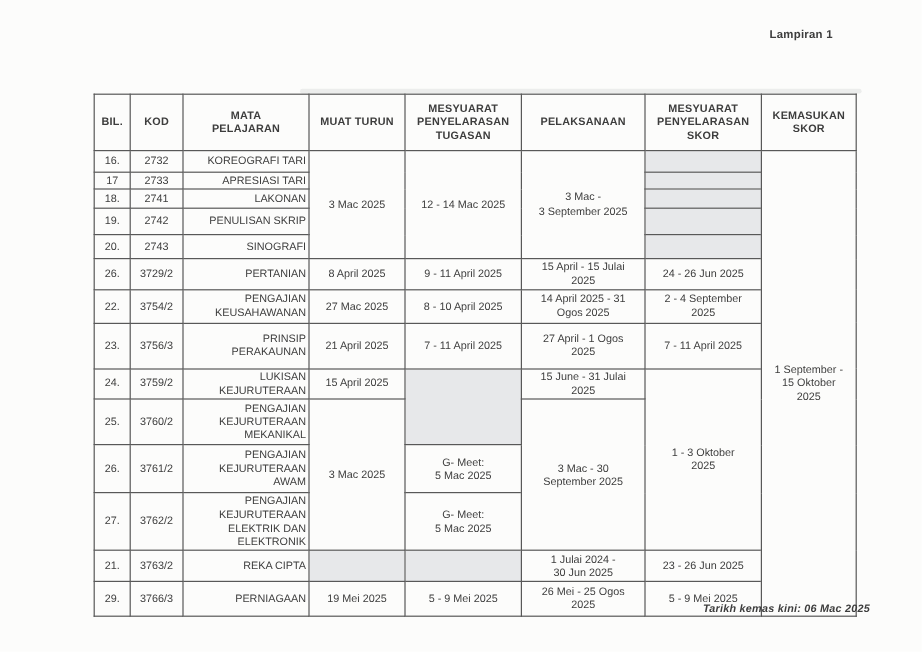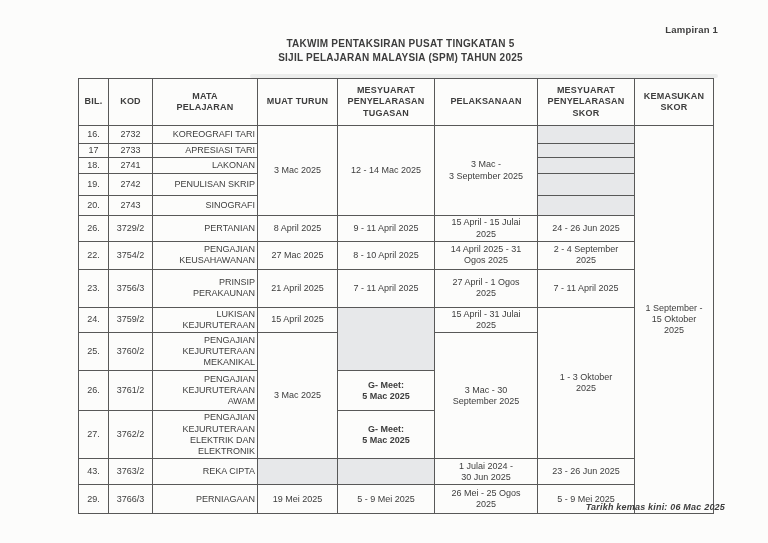--- a/index.html
+++ b/index.html
@@ -5,21 +5,21 @@
   html,body{margin:0;padding:0;}
   .page{
     position:relative;
     width:768px;height:543px;
     background:#fcfcfb;
     font-family:"Liberation Sans", sans-serif;
     color:#3d3d3d;
     overflow:hidden;
   }
   .corner-label{
-    position:absolute;top:24px;right:50px;
+    position:absolute;top:24px;right:74px;
     font-size:9.5px;font-weight:bold;letter-spacing:.2px;
   }
   .doc-title{
     position:absolute;top:37px;left:78px;width:645px;
     text-align:center;font-size:10px;font-weight:bold;
     line-height:1.35;letter-spacing:.25px;
   }
   .smudge{
     position:absolute;top:74px;left:250px;width:468px;height:4px;
     background:#ecedec;border-radius:2px;
@@ -34,37 +34,33 @@
     text-align:center;vertical-align:middle;
     padding:1px 2px;line-height:1.25;
     white-space:pre-line;overflow:hidden;
     font-weight:normal;
   }
   .takwim thead th{
     font-weight:bold;font-size:9px;letter-spacing:.2px;height:44px;
   }
   .takwim td.l{text-align:right;padding-left:5px;}
   .takwim td.g{background:#e7e8ea;}
-  .takwim td.b{font-weight:bold;margin-top:16px;}
+  .takwim td.b{font-weight:normal;margin-top:16px;}
   .doc-footer{
     position:absolute;top:502px;right:43px;
     font-size:9px;font-weight:bold;font-style:italic;letter-spacing:.2px;
   }
 </style>
 </head>
 <body>
 
 <div class="page">
 
   <div class="corner-label">Lampiran 1</div>
 
-  <div class="doc-title">
-    <div>TAKWIM PENTAKSIRAN PUSAT TINGKATAN 5</div>
-    <div>SIJIL PELAJARAN MALAYSIA (SPM) TAHUN 2025</div>
-  </div>
 
   <div class="smudge"></div>
 
   <table class="takwim">
     <colgroup>
       <col style="width:30px">
         <col style="width:44px">
         <col style="width:105px">
       <col style="width:80px">
         <col style="width:97px">
@@ -161,21 +157,21 @@
 2025</td>
           <td>7 - 11 April 2025</td>
         </tr>
         <tr style="height: 25px;">
           <td>24.</td>
           <td>3759/2</td>
           <td class="l">LUKISAN
 KEJURUTERAAN</td>
           <td>15 April 2025</td>
           <td rowspan="2" class="g"></td>
-          <td>15 April - 31 Julai
+          <td>15 June - 31 Julai
 2025</td>
           <td rowspan="4">1 - 3 Oktober
 2025</td>
         </tr>
         <tr style="height: 38px;">
           <td>25.</td>
           <td>3760/2</td>
           <td class="l">PENGAJIAN
 KEJURUTERAAN
 MEKANIKAL</td>
@@ -196,21 +192,21 @@
           <td>27.</td>
           <td>3762/2</td>
           <td class="l">PENGAJIAN
 KEJURUTERAAN
 ELEKTRIK DAN
 ELEKTRONIK</td>
           <td class="b">G- Meet:
 5 Mac 2025</td>
         </tr>
         <tr style="height: 26px;">
-          <td>43.</td>
+          <td>21.</td>
           <td>3763/2</td>
           <td class="l">REKA CIPTA</td>
           <td class="g"></td>
           <td class="g"></td>
           <td>1 Julai 2024 -
 30 Jun 2025</td>
           <td>23 - 26 Jun 2025</td>
         </tr>
         <tr style="height: 29px;">
           <td>29.</td>

